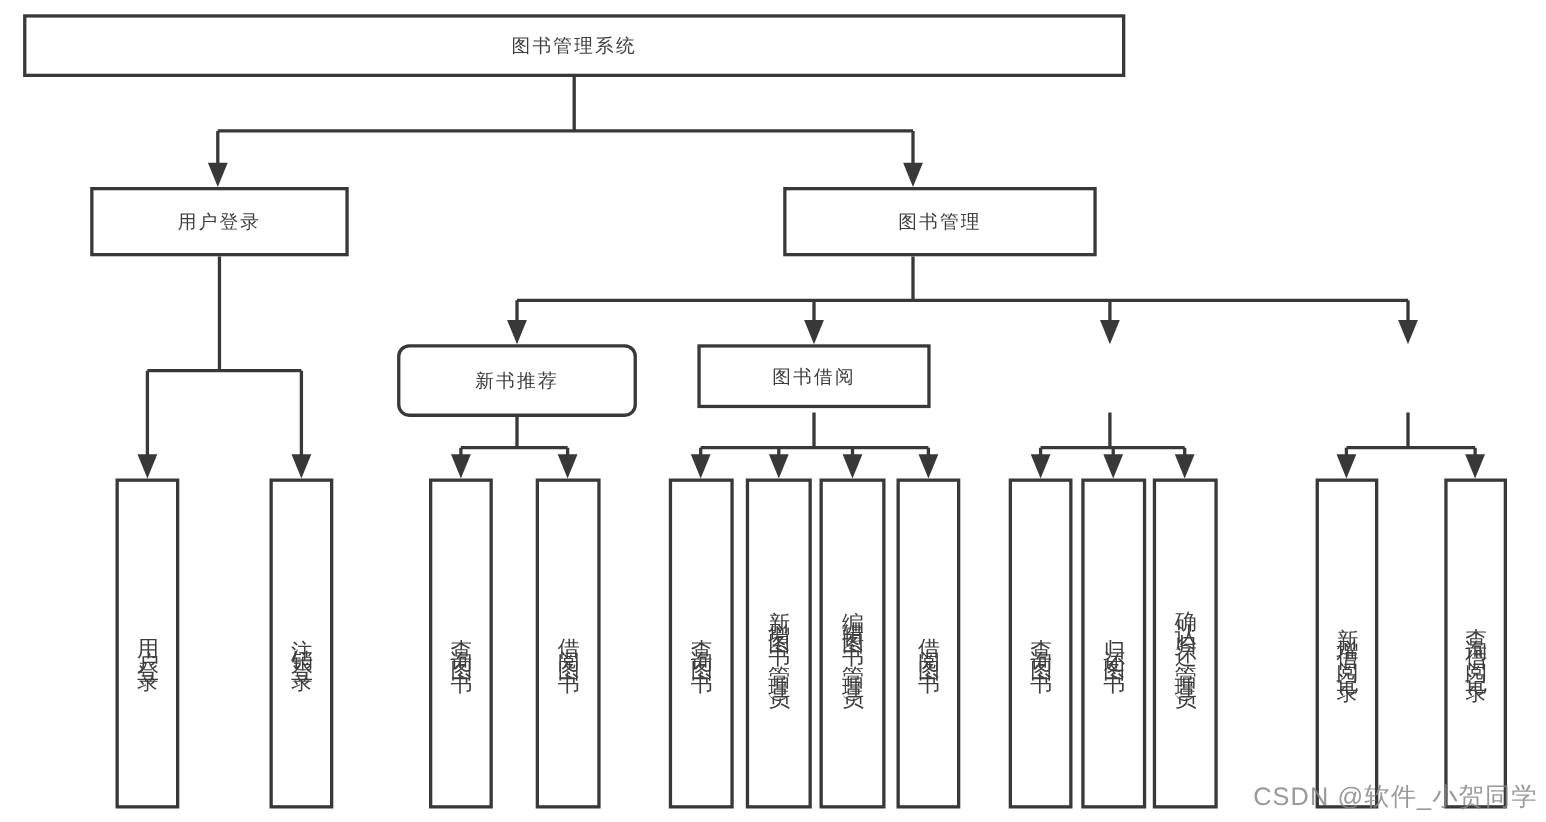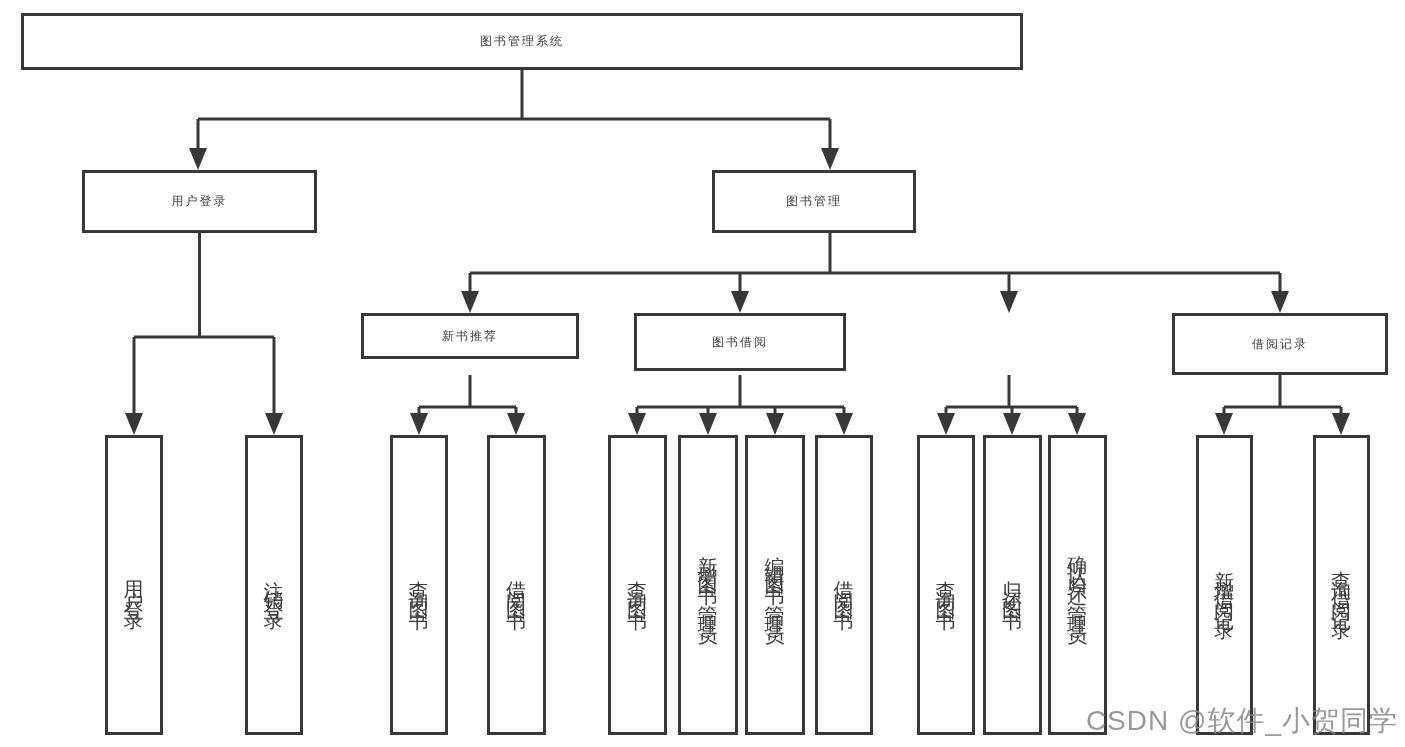--- a/index.html
+++ b/index.html
@@ -30,39 +30,39 @@
     position: absolute;
     box-sizing: border-box;
     background: #ffffff;
     border: 3px solid #383838;
     color: #3d3d3d;
     display: flex;
     align-items: center;
     justify-content: center;
     text-align: center;
     z-index: 2;
-    font-size: 12px;
+    font-size: 17px;
     letter-spacing: 2px;
   }
   .leaf {
     top: 435px;
     height: 300px;
     writing-mode: vertical-lr;
     text-orientation: mixed;
     font-size: 20px;
     letter-spacing: 10px;
     line-height: 1;
     padding: 4px 0;
   }
   .watermark {
     position: absolute;
     right: 7px;
     bottom: 7px;
     z-index: 5;
-    font-size: 28px;
+    font-size: 23px;
     color: rgba(135, 135, 135, 0.85);
     letter-spacing: 1px;
     white-space: nowrap;
   }
 </style>
 </head>
 <body>
 
 <div class="stage">
 
@@ -93,25 +93,24 @@
     </g>
     <g>
       <path class="shaft" d="M1280 375 V407 M1224 407 H1341 M1224 407 V417 M1341 407 V417"></path>
       <path class="head" d="M1215 413h18l-9 22z M1332 413h18l-9 22z"></path>
     </g>
   </svg>
 
   <div class="box" style="left:21px; top:13px; width:1002px; height:57px;">图书管理系统</div>
 
   <div class="box" style="left:82px; top:170px; width:235px; height:63px;">用户登录</div>
-  <div class="box" style="left:712px; top:170px; width:204px; height:63px;">图书管理</div>
+  <div class="box" style="left:712px; top:170px; width:285px; height:63px;">图书管理</div>
 
-  <div class="box" style="left:361px; top:313px; width:218px; height:46px;">新书推荐</div>
+  <div class="box" style="left:361px; top:313px; width:218px; height:66px;border-radius:11px;">新书推荐</div>
   <div class="box" style="left:634px; top:313px; width:212px; height:58px;">图书借阅</div>
-  <div class="box" style="left:1172px; top:313px; width:216px; height:62px;">借阅记录</div>
 
   <div class="box leaf" style="left:105px; width:58px;">用户登录</div>
   <div class="box leaf" style="left:245px; width:58px;">注销登录</div>
 
   <div class="box leaf" style="left:390px; width:58px;">查询图书</div>
   <div class="box leaf" style="left:487px; width:59px;">借阅图书</div>
 
   <div class="box leaf" style="left:608px; width:59px;">查询图书</div>
   <div class="box leaf" style="left:678px; width:60px;">新增图书（管理员）</div>
   <div class="box leaf" style="left:745px; width:60px;">编辑图书（管理员）</div>

